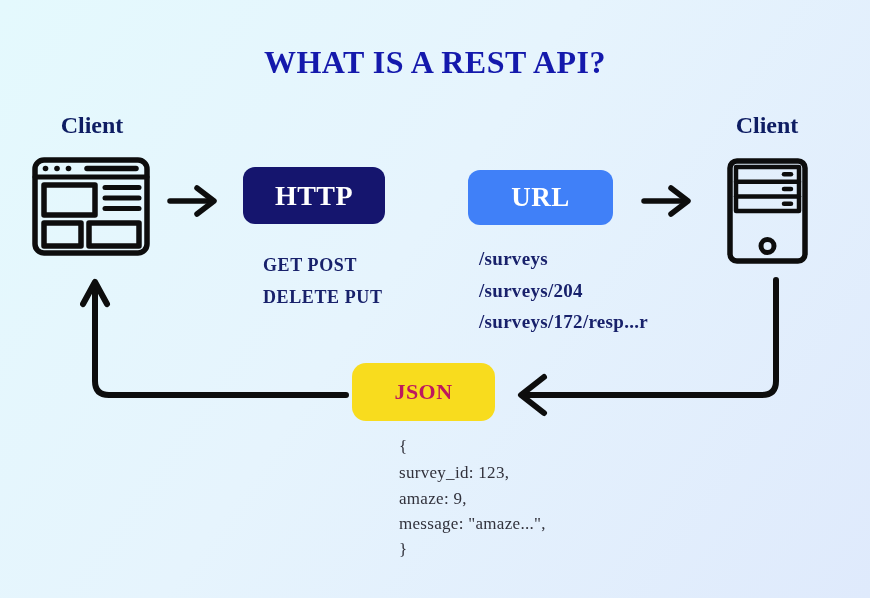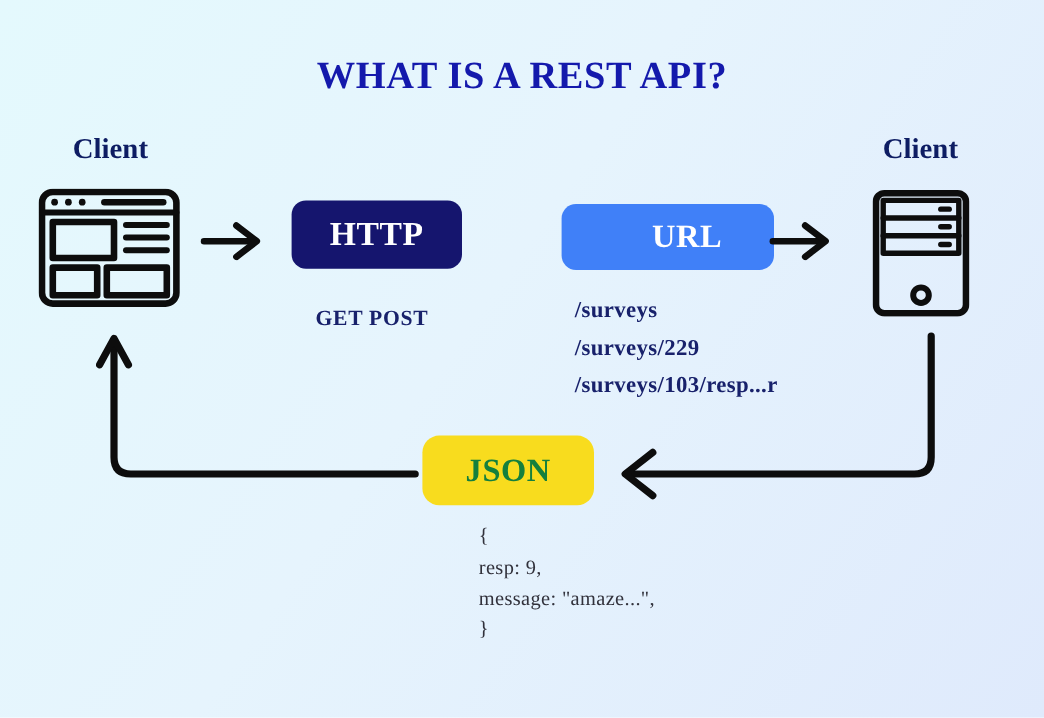--- a/index.html
+++ b/index.html
@@ -22,22 +22,22 @@
   .client-label{left:32px;top:112px;width:120px;}
   .server-label{left:716px;top:112px;width:102px;}
   .icon-wrap{position:absolute;color:var(--arrow,#0d0d0d);line-height:0;}
   .client-icon{left:32px;top:157px;}
   .server-icon{left:727px;top:158px;}
   .pill{
     position:absolute;display:flex;align-items:center;justify-content:center;
     border-radius:12px;font-weight:700;letter-spacing:0.5px;
   }
   .http-btn{left:243px;top:167px;width:142px;height:57px;background:var(--http-bg,#15156e);color:#fff;font-size:28px;}
-  .url-btn{left:468px;top:170px;width:145px;height:55px;background:var(--url-bg,#4080f8);color:#fff;font-size:27px;padding-left:32px;}
-  .json-btn{left:352px;top:363px;width:143px;height:58px;background:var(--json-bg,#f8dc1e);color:#15803d;font-size:27px;border-radius:14px;}
+  .url-btn{left:468px;top:170px;width:145px;height:55px;background:var(--url-bg,#4080f8);color:#fff;font-size:27px;}
+  .json-btn{left:352px;top:363px;width:143px;height:58px;background:var(--json-bg,#f8dc1e);color:#be185d;font-size:22px;border-radius:14px;}
   .method-list{
     position:absolute;left:263px;top:249px;
     font-size:18px;font-weight:700;letter-spacing:0.6px;
     color:var(--navy-text,#18216b);line-height:32px;
   }
   .endpoint-list{
     position:absolute;left:479px;top:243px;
     font-size:19px;font-weight:600;letter-spacing:0.3px;
     color:var(--navy-text,#18216b);line-height:31.5px;
   }
@@ -88,28 +88,29 @@
         <line x1="3" y1="16" x2="44" y2="16"></line>
         <path d="M30 3 L47 16 L30 29"></path>
       </g>
     </svg>
   </div>
 
   <div class="pill http-btn">HTTP</div>
 
   <div class="method-list">
     <div>GET POST</div>
+    <div>DELETE PUT</div>
   </div>
 
   <div class="pill url-btn">URL</div>
 
   <div class="endpoint-list">
     <div>/surveys</div>
-    <div>/surveys/229</div>
-    <div>/surveys/103/resp...r</div>
+    <div>/surveys/204</div>
+    <div>/surveys/172/resp...r</div>
   </div>
 
   <div class="arrow-svg arrow-url-server">
     <svg width="52" height="32" viewBox="0 0 52 32">
       <g fill="none" stroke="currentColor" stroke-width="5.5" stroke-linecap="round" stroke-linejoin="round">
         <line x1="3" y1="16" x2="44" y2="16"></line>
         <path d="M30 3 L47 16 L30 29"></path>
       </g>
     </svg>
   </div>
@@ -146,18 +147,19 @@
         <path d="M266 123 L29 123 Q15 123 15 109 L15 15"></path>
         <path d="M3 32 L15 10 L27 32"></path>
       </g>
     </svg>
   </div>
 
   <div class="pill json-btn">JSON</div>
 
   <div class="json-code">
     <div>{</div>
-    <div>resp: 9,</div>
+    <div>survey_id: 123,</div>
+    <div>amaze: 9,</div>
     <div>message: "amaze...",</div>
     <div>}</div>
   </div>
 
 </div>
 
 </body></html>

